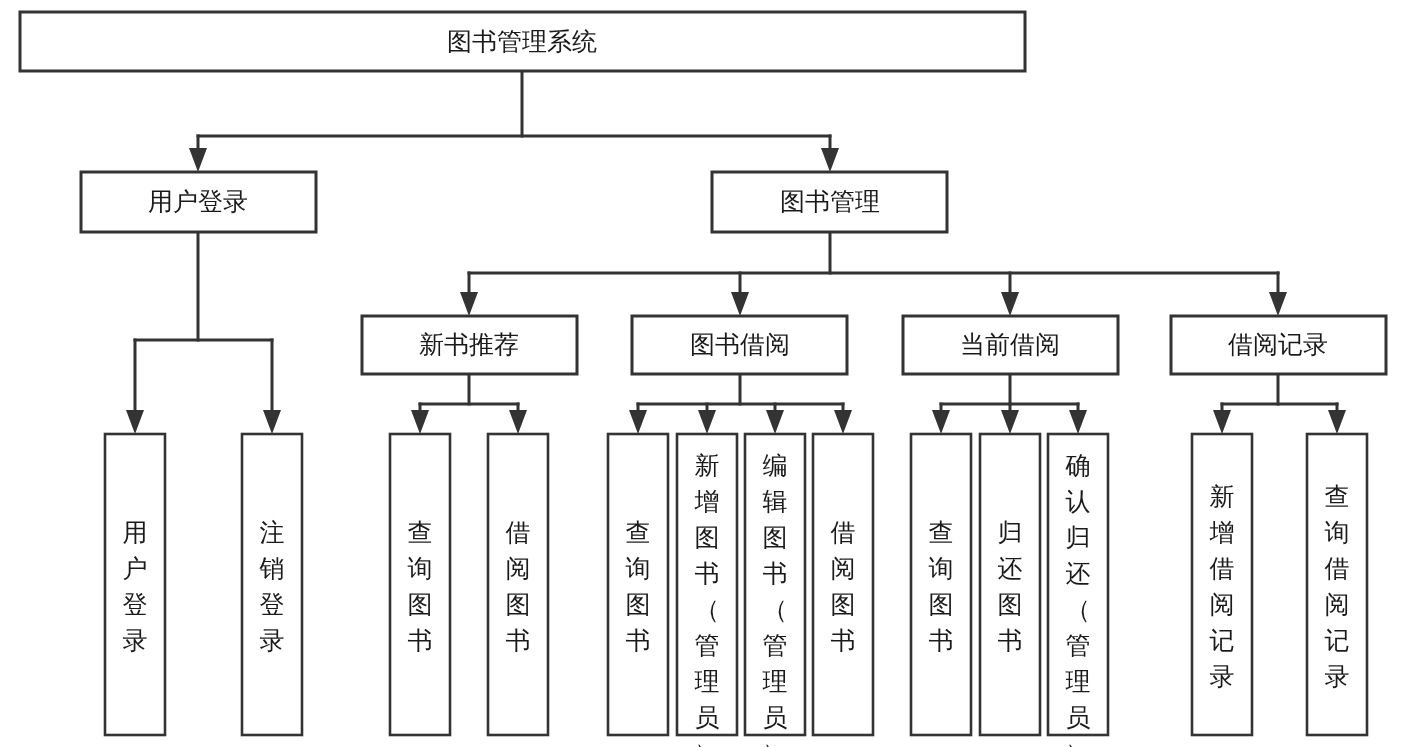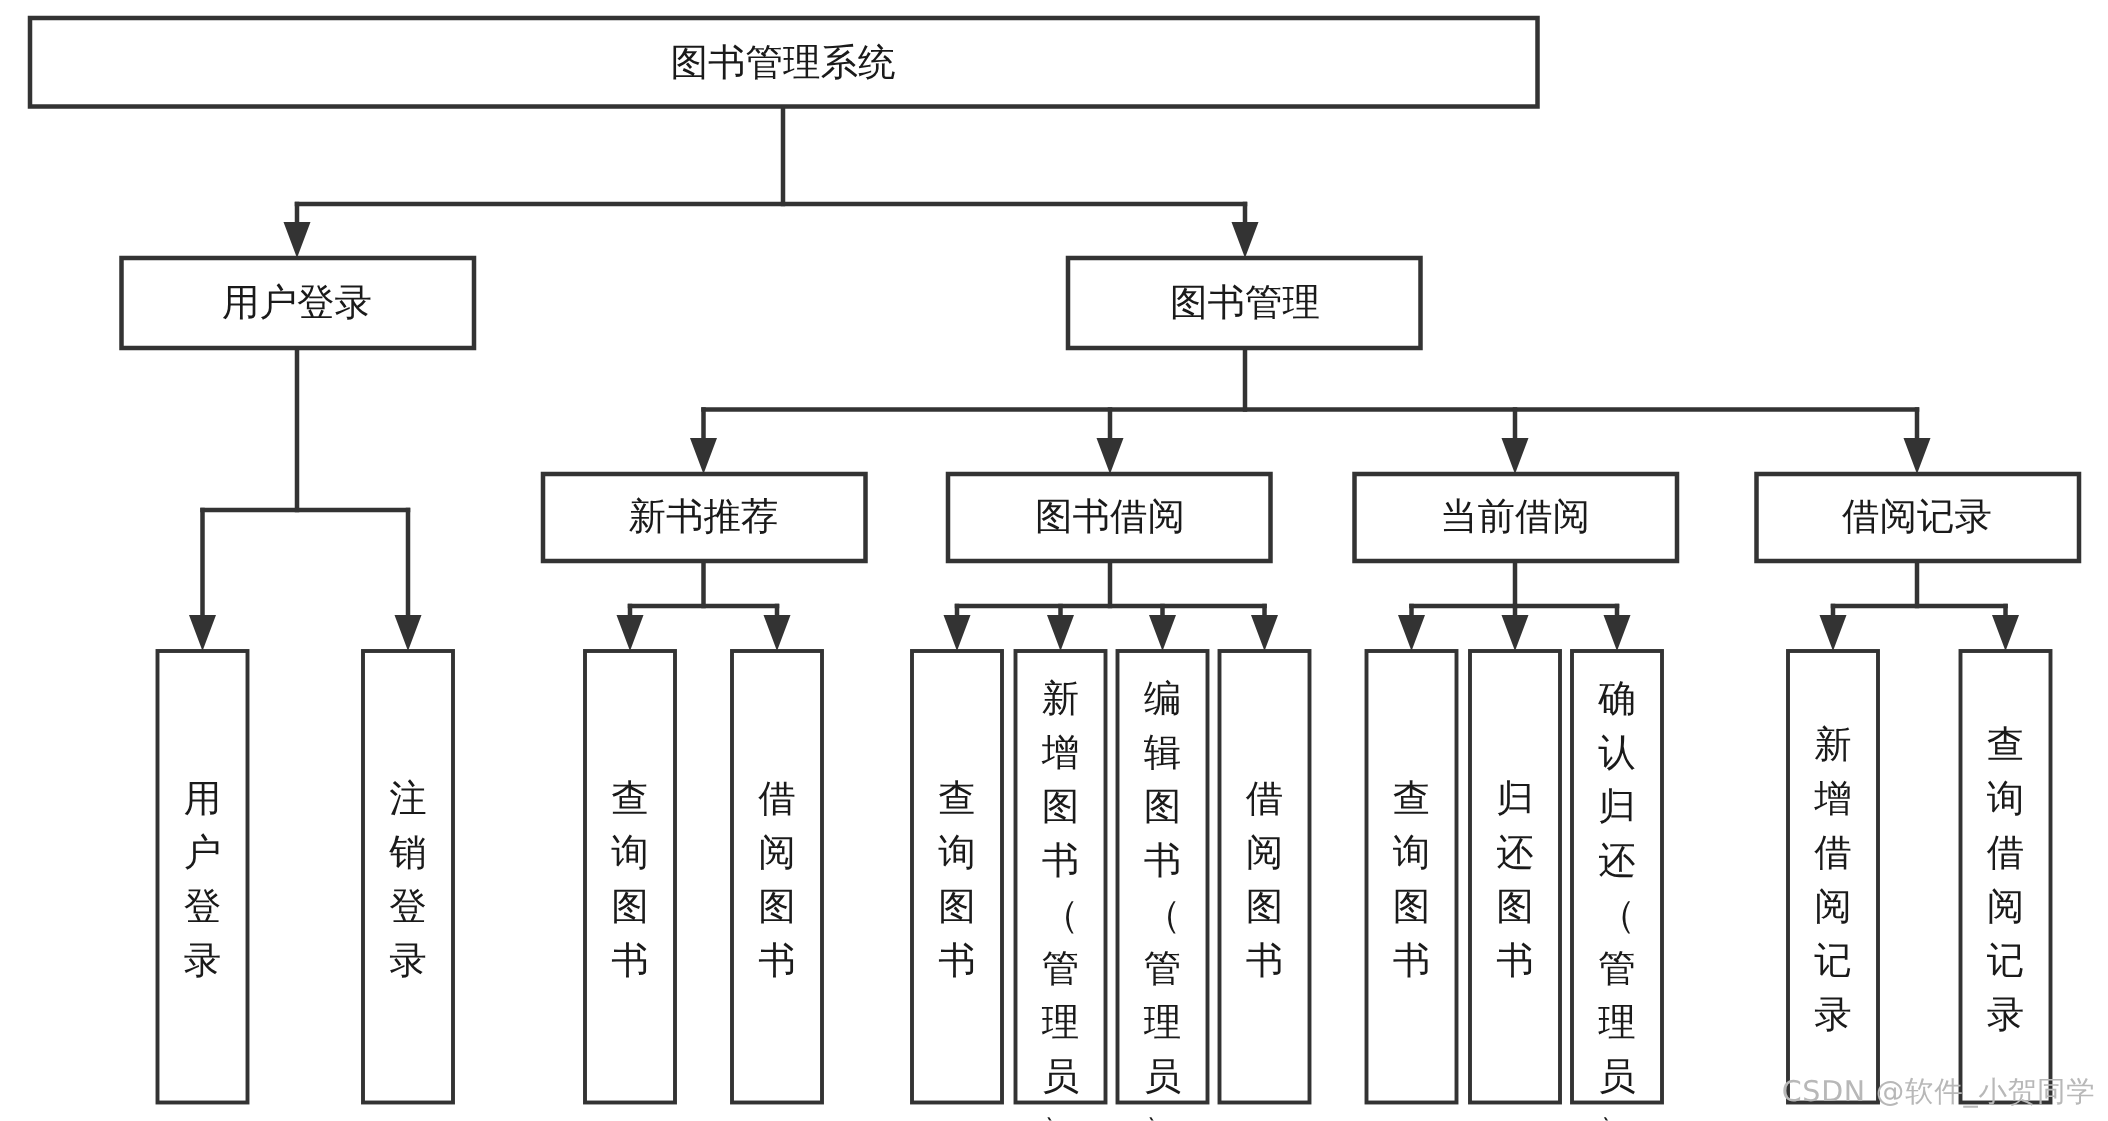--- a/index.html
+++ b/index.html
@@ -241,14 +241,13 @@
       <text class="node-label-v" text-anchor="middle"><tspan x="843" y="540.58">借</tspan><tspan x="843" y="576.58">阅</tspan><tspan x="843" y="612.58">图</tspan><tspan x="843" y="648.58">书</tspan></text>
       <text class="node-label-v" text-anchor="middle"><tspan x="941" y="540.58">查</tspan><tspan x="941" y="576.58">询</tspan><tspan x="941" y="612.58">图</tspan><tspan x="941" y="648.58">书</tspan></text>
       <text class="node-label-v" text-anchor="middle"><tspan x="1010" y="540.58">归</tspan><tspan x="1010" y="576.58">还</tspan><tspan x="1010" y="612.58">图</tspan><tspan x="1010" y="648.58">书</tspan></text>
       <text class="node-label-v" text-anchor="middle"><tspan x="1078" y="474.08">确</tspan><tspan x="1078" y="510.08">认</tspan><tspan x="1078" y="546.0799999999999">归</tspan><tspan x="1078" y="582.0799999999999">还</tspan><tspan x="1078" y="618.0799999999999">（</tspan><tspan x="1078" y="654.0799999999999">管</tspan><tspan x="1078" y="690.0799999999999">理</tspan><tspan x="1078" y="726.0799999999999">员</tspan><tspan x="1078" y="762.0799999999999">）</tspan></text>
       <text class="node-label-v" text-anchor="middle"><tspan x="1222" y="504.58">新</tspan><tspan x="1222" y="540.5799999999999">增</tspan><tspan x="1222" y="576.5799999999999">借</tspan><tspan x="1222" y="612.5799999999999">阅</tspan><tspan x="1222" y="648.5799999999999">记</tspan><tspan x="1222" y="684.5799999999999">录</tspan></text>
       <text class="node-label-v" text-anchor="middle"><tspan x="1337" y="504.58">查</tspan><tspan x="1337" y="540.5799999999999">询</tspan><tspan x="1337" y="576.5799999999999">借</tspan><tspan x="1337" y="612.5799999999999">阅</tspan><tspan x="1337" y="648.5799999999999">记</tspan><tspan x="1337" y="684.5799999999999">录</tspan></text>
     </g>
 
   </svg>
 
-  <div class="watermark">CSDN @软件_小贺同学</div>
 </div>
 
 </body></html>

